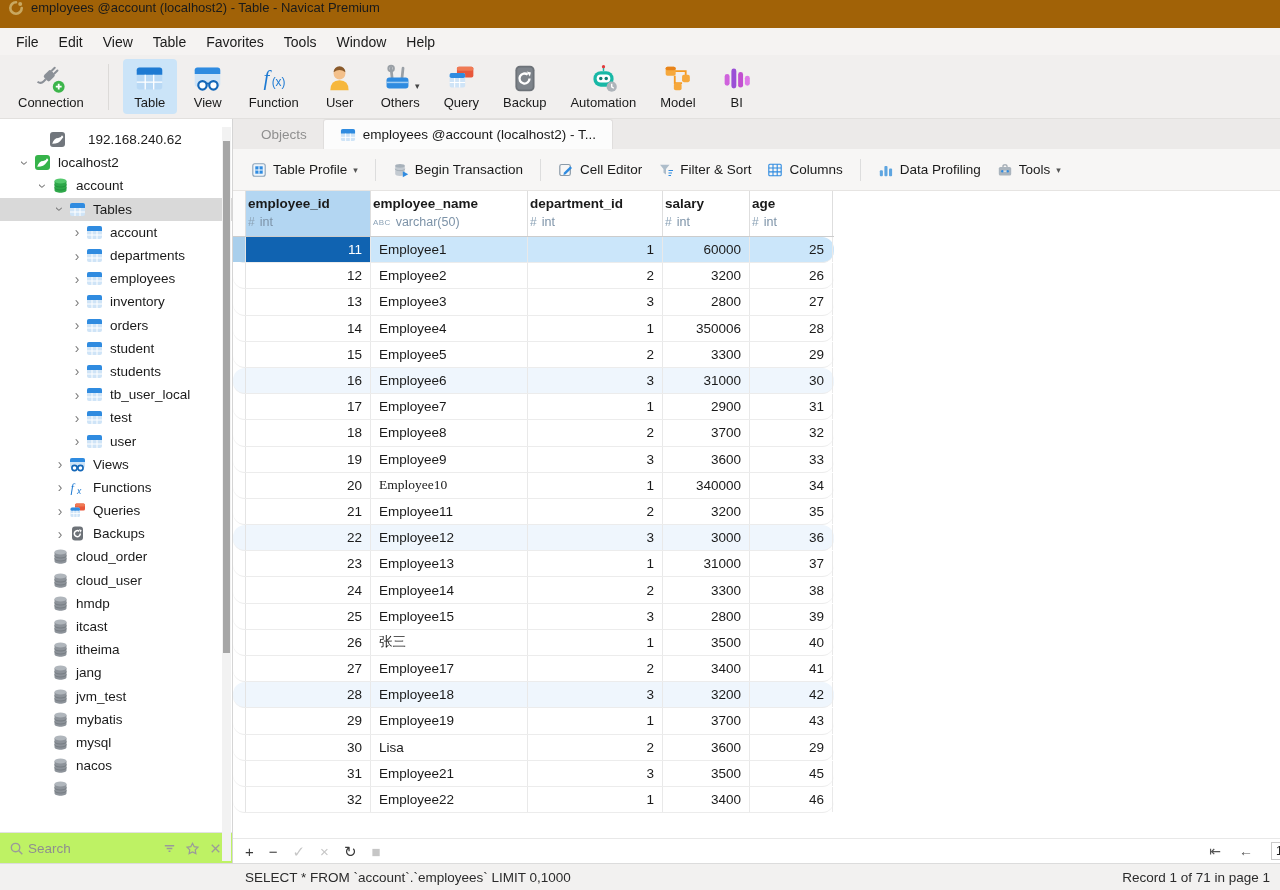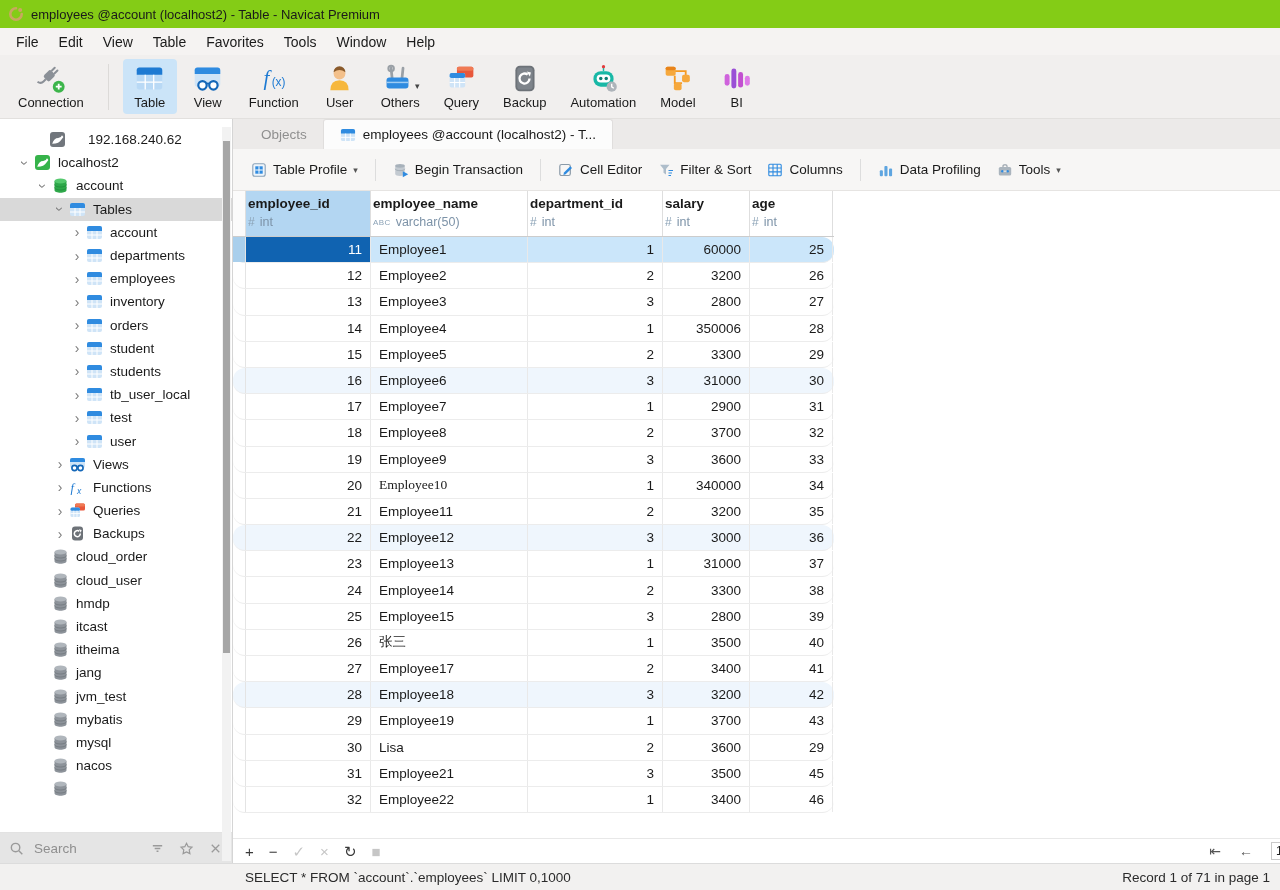--- a/index.html
+++ b/index.html
@@ -1,20 +1,20 @@
 <!DOCTYPE html>
 <html><head>
 <meta charset="utf-8">
 <style>
   * { margin:0; padding:0; box-sizing:border-box; }
   html,body { width:1280px; height:890px; }
   body { font-family:"Liberation Sans", sans-serif; background:#fff; position:relative; overflow:hidden; color:#1a1a1a; }
 
   
-  .titlebar { height:28px; background:#84cc16; display:flex; align-items:center; padding-left:8px; gap:7px; font-size:13px; }
+  .titlebar { height:28px; background:#a16207; display:flex; padding-left:8px; gap:7px; font-size:13px; }
   .titlebar svg { width:16px; height:16px; }
   .menubar { height:27px; background:#f5f3f2; display:flex; align-items:center; padding-left:6px; font-size:14px; }
   .menu-item { padding:4px 10px; cursor:default; }
   .toolbar { height:64px; background:#f1efee; border-bottom:1px solid #e2e0de; display:flex; align-items:center; padding-left:6px; }
   .tb-item { display:flex; flex-direction:column; align-items:center; justify-content:center; padding:4px 10px; border-radius:4px; font-size:13px; gap:1px; margin:0 2px; min-width:54px; }
   .tb-item svg { width:33px; height:31px; }
   .tb-item.selected { background:#cbe4f8; }
   .tb-iconrow { display:flex; align-items:flex-end; }
   .tb-caret { font-size:9px; color:#444; margin-left:1px; margin-bottom:3px; }
   .tb-sep { width:1px; height:46px; background:#dcdad8; margin:0 12px; }
@@ -27,21 +27,21 @@
   .tree { flex:1; overflow:hidden; padding-top:9px; position:relative; }
   .tree-row { height:23.2px; display:flex; align-items:center; font-size:13.5px; white-space:nowrap; }
   .tree-row.selected { background:#d9d9d9; }
   .chev { width:18px; text-align:center; color:#7a7a7a; font-size:14px; line-height:1; flex:0 0 18px; }
   .chev span { display:inline-block; }
   .chev.expanded span { transform:rotate(90deg); }
   .tree-icon { width:17px; height:17px; margin-right:7px; flex:0 0 17px; display:inline-flex; }
   .tree-icon svg { width:17px; height:17px; }
   .sb-track { position:absolute; right:1px; top:8px; bottom:2px; width:9px; background:#f2f2f2; }
   .sb-thumb { position:absolute; left:1px; top:14px; width:7px; height:512px; background:#a6a6a6; }
-  .search-bar { height:31px; border-top:1px solid #e2e2e2; display:flex; align-items:center; padding:0 9px; gap:10px; background:#e5e5e5; }
+  .search-bar { height:31px; border-top:1px solid #e2e2e2; display:flex; align-items:center; padding:0 9px; gap:4px; background:#bef264; }
   .search-bar svg { width:15px; height:15px; }
   .search-input { border:none; outline:none; flex:1; font-size:13.5px; color:#333; background:transparent; min-width:0; }
   .search-input::placeholder { color:#8f8f8f; }
   .sb-ic { display:inline-flex; margin-left:4px; }
 
   
   .main { flex:1; display:flex; flex-direction:column; min-width:0; background:#fff; }
   .tabstrip { height:30px; background:#eceae9; display:flex; align-items:stretch; padding-left:12px; }
   .tab { display:flex; align-items:center; padding:0 16px; font-size:13.5px; color:#8f8f8f; gap:7px; }
   .tab.active { background:#fcfcfc; color:#1a1a1a; border:1px solid #e0dedd; border-bottom:none; border-radius:3px 3px 0 0; }

